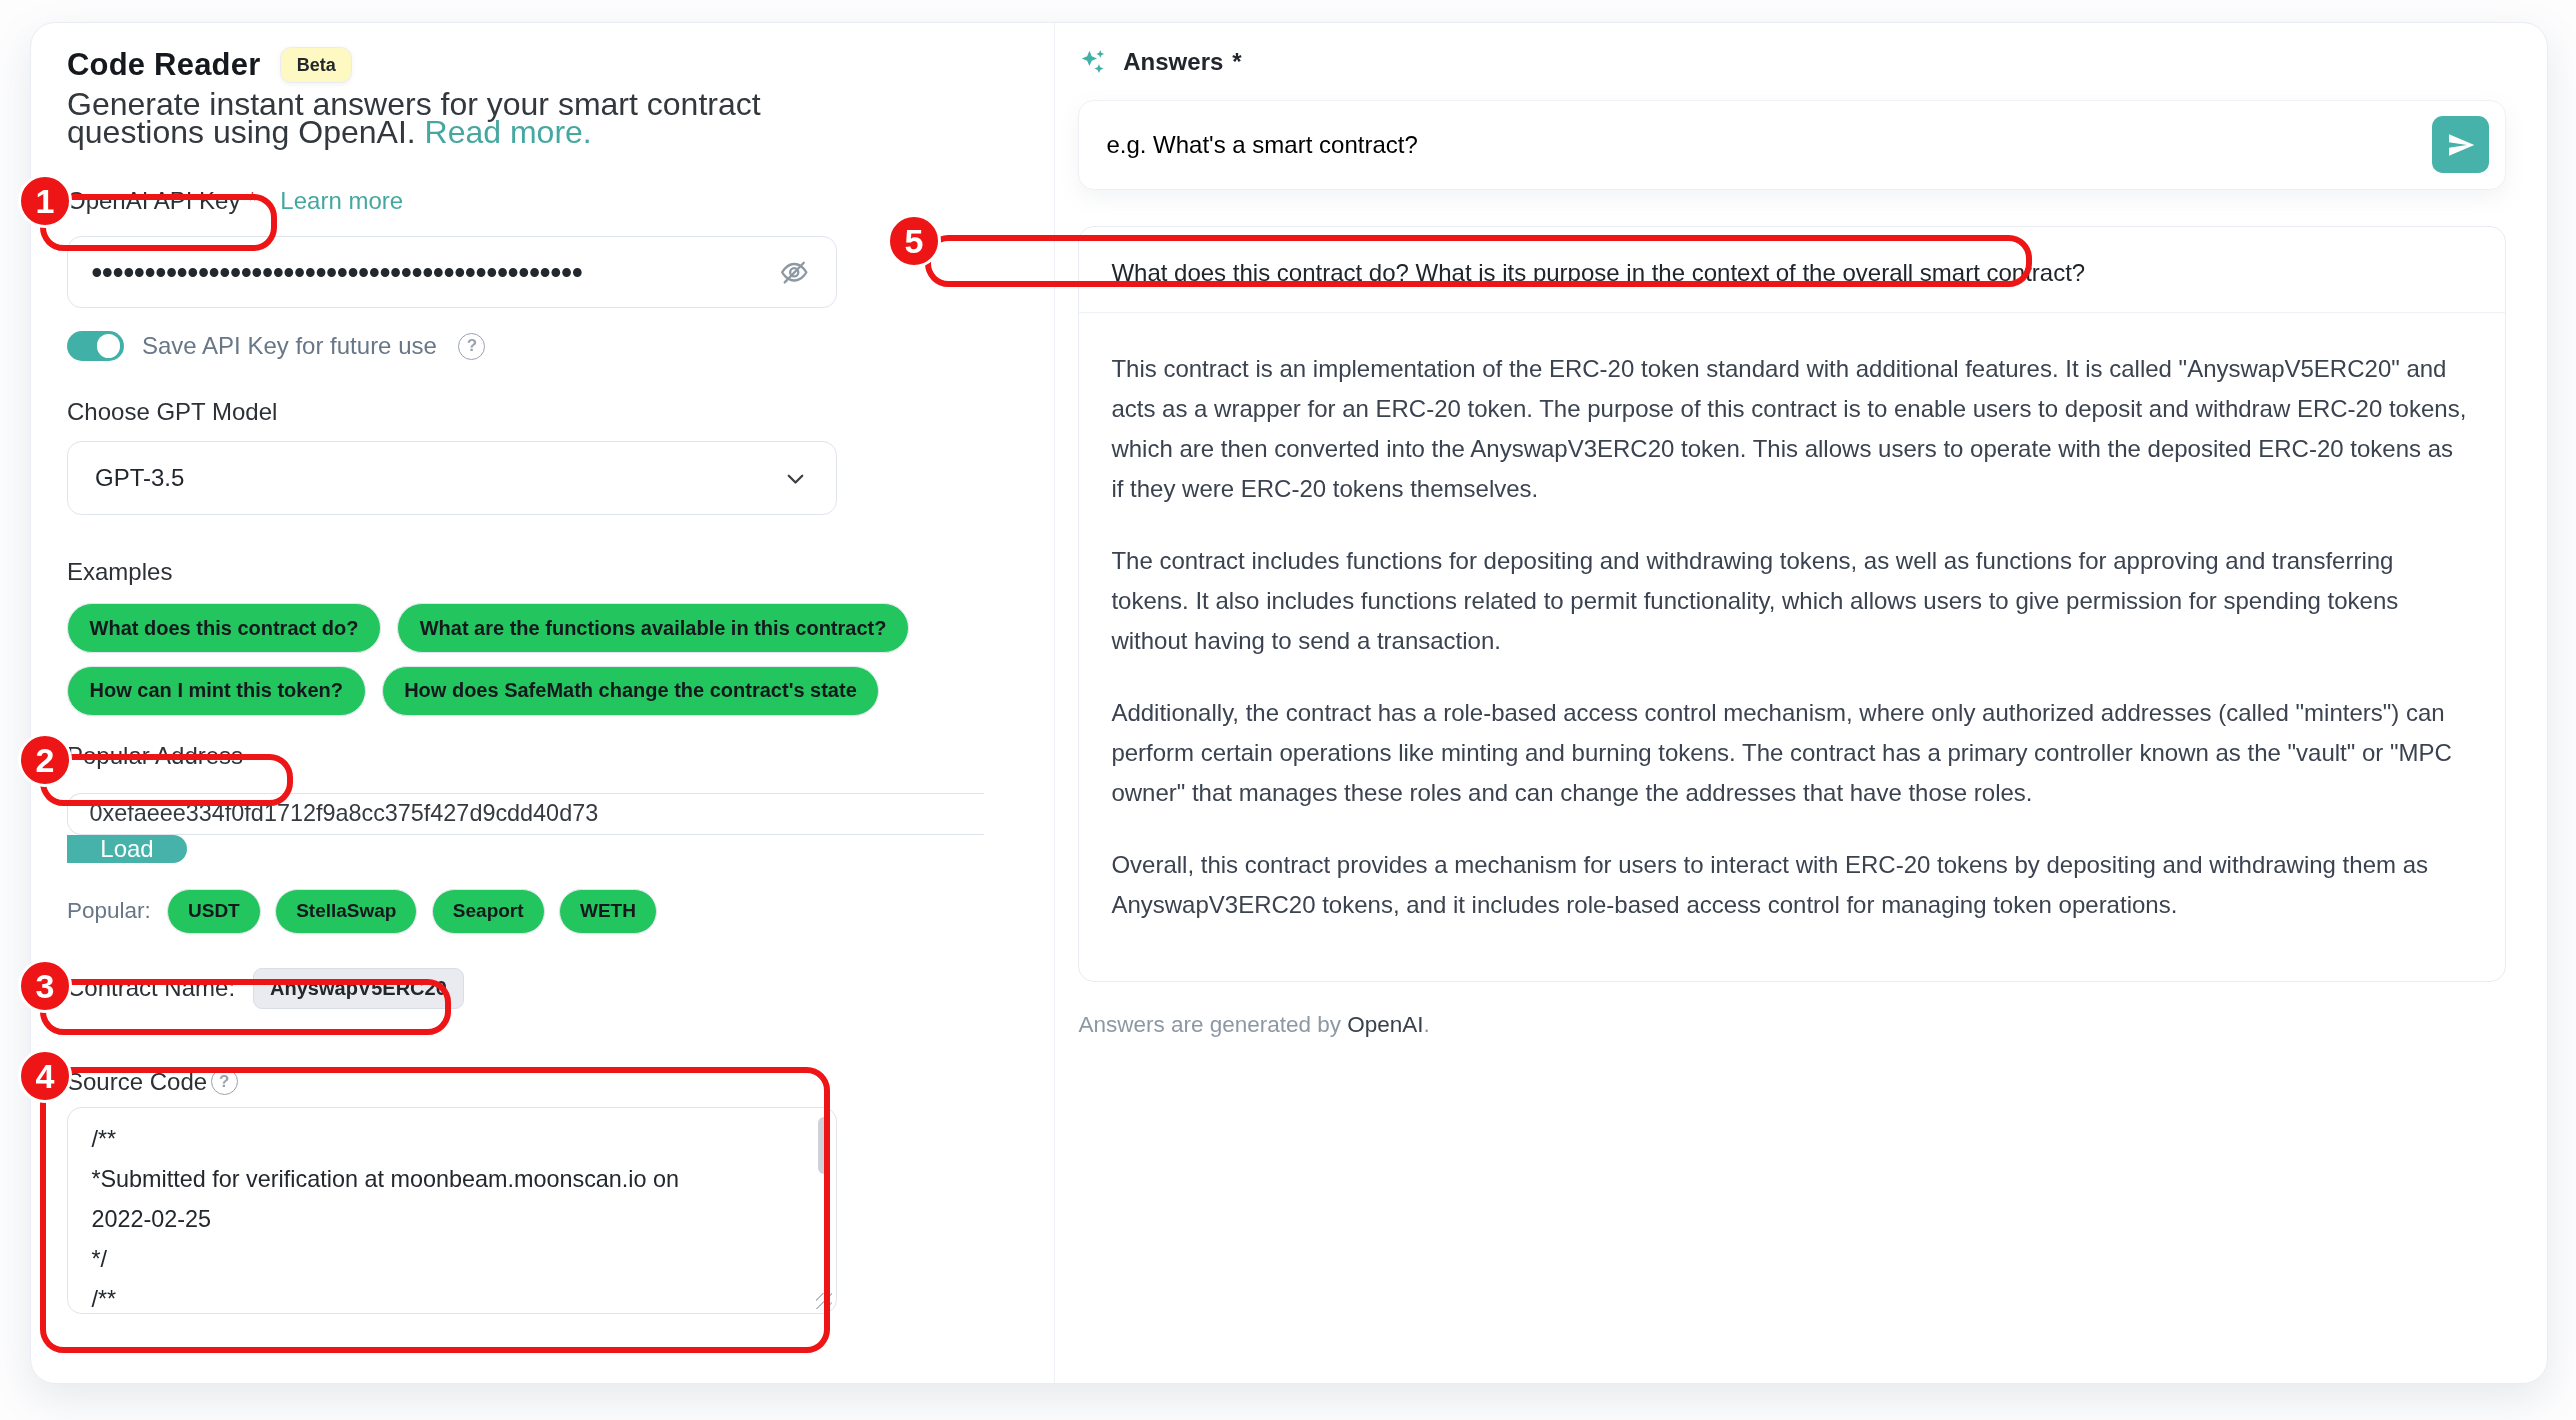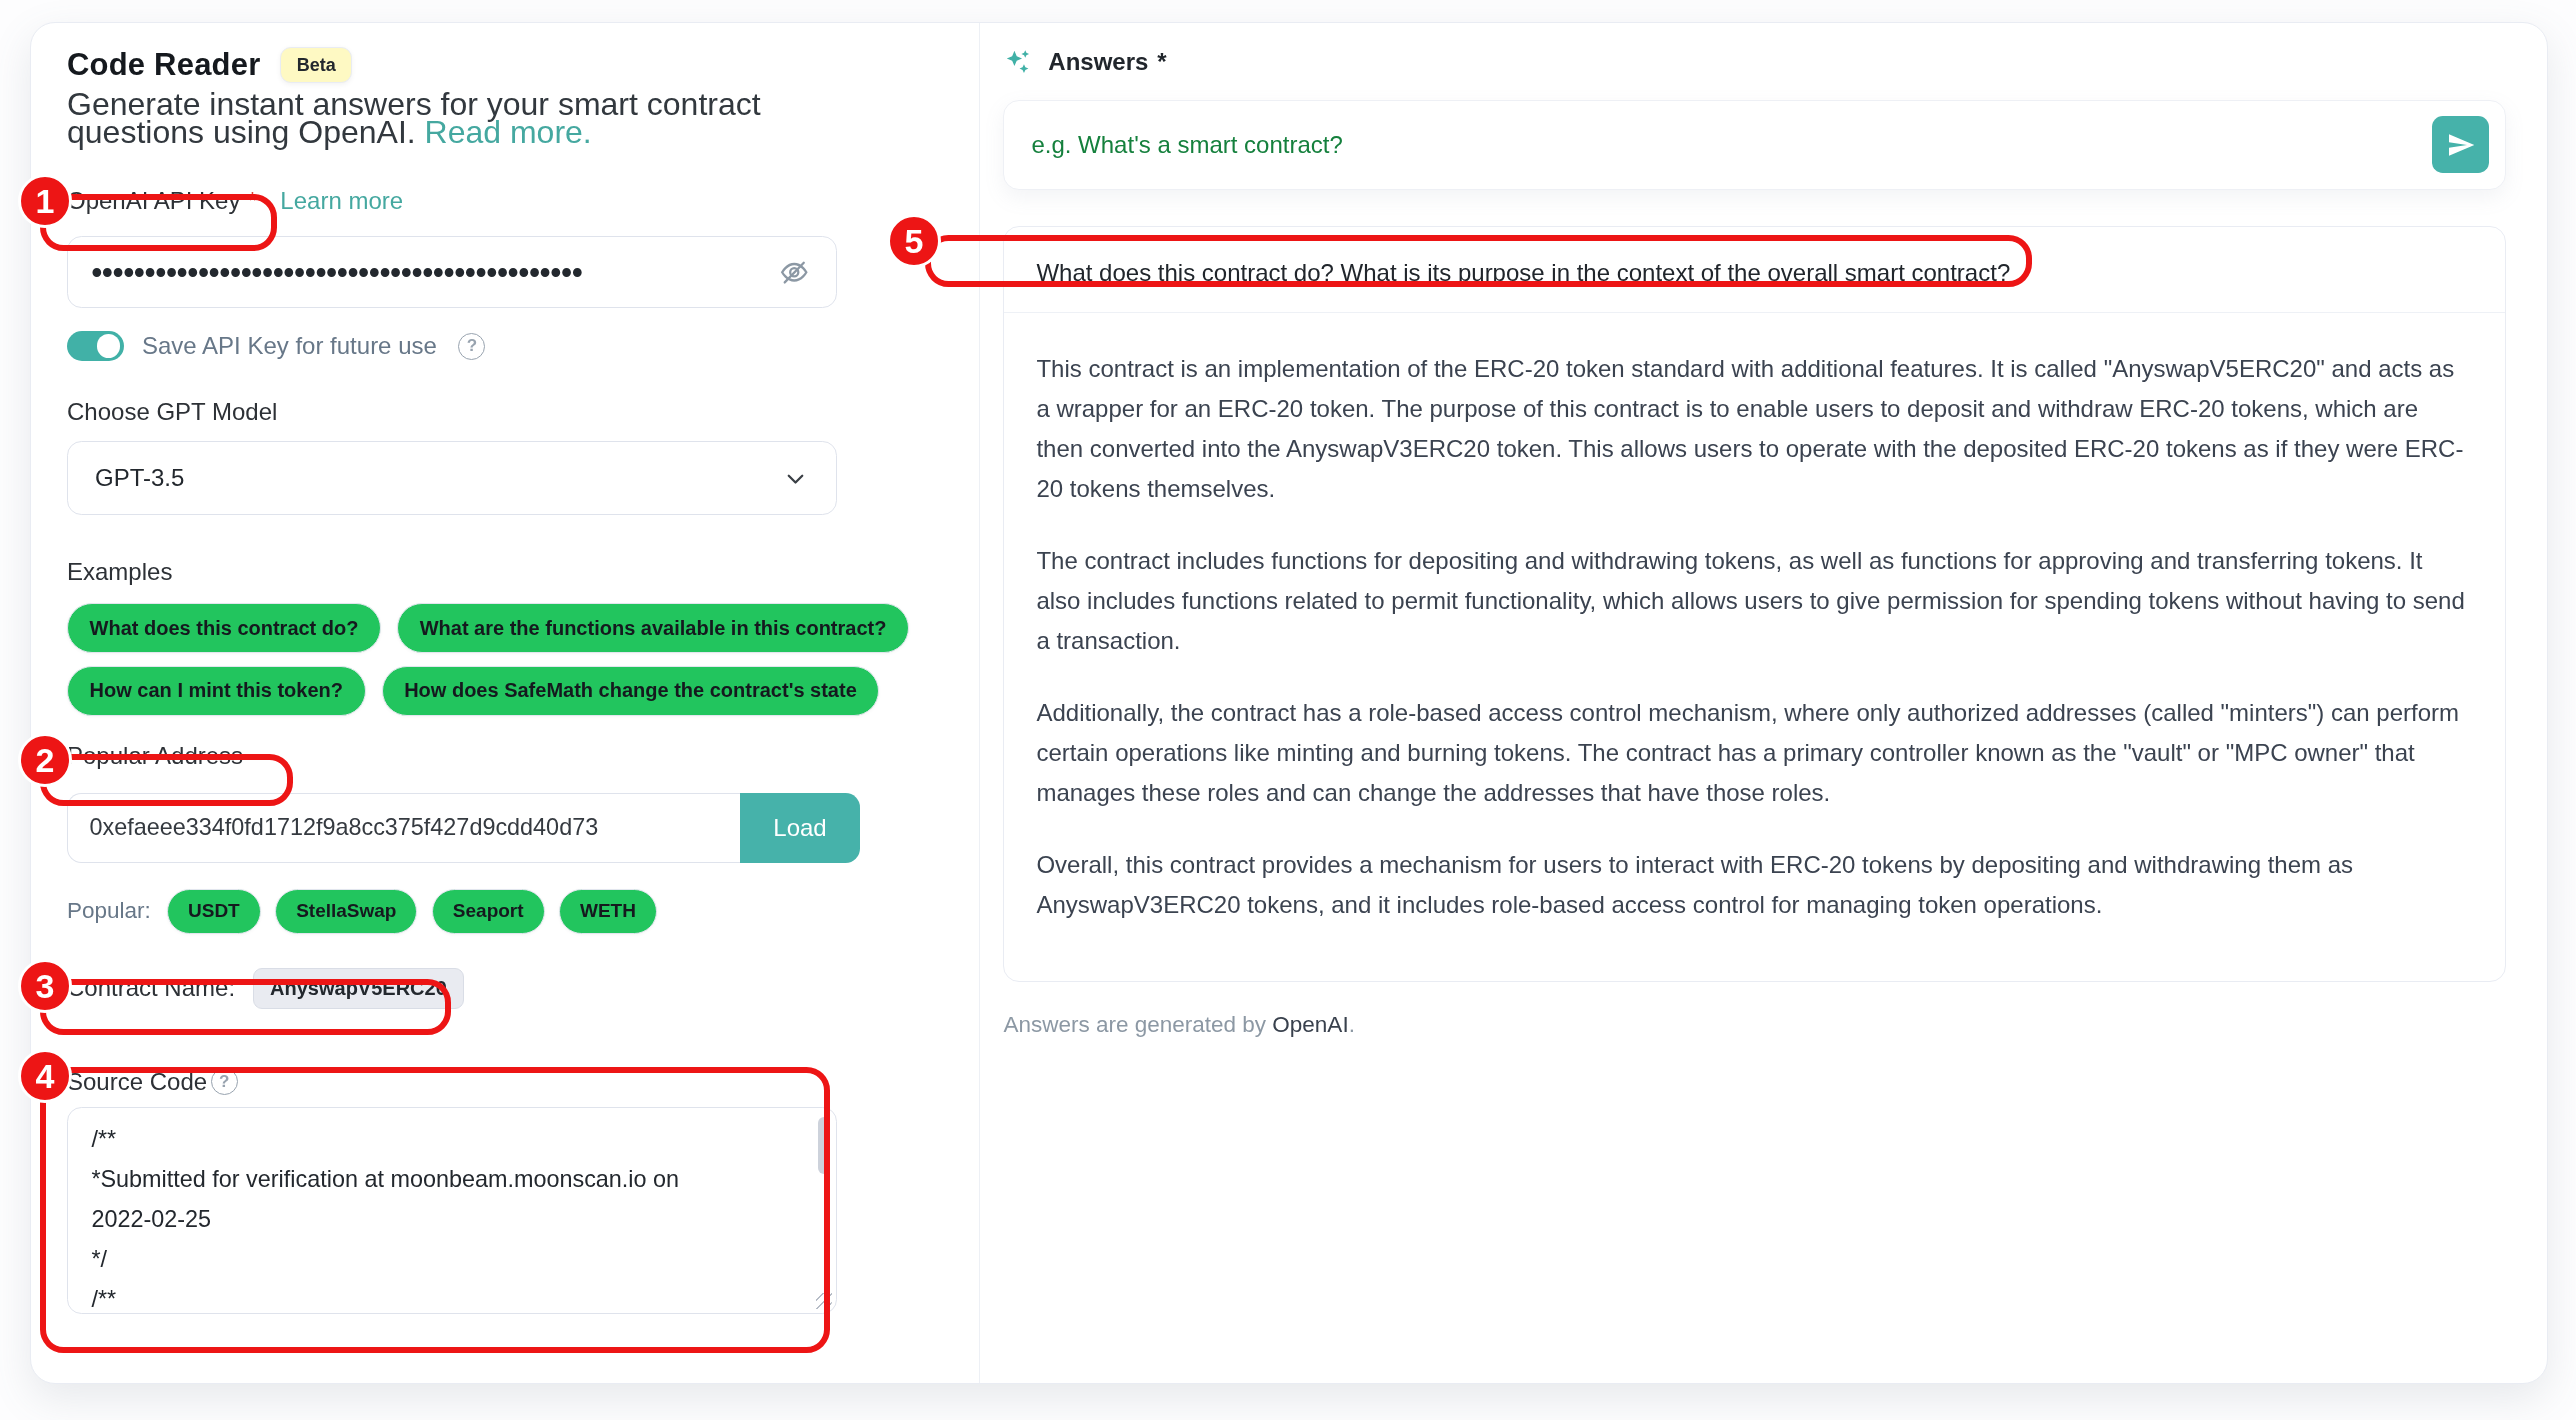--- a/index.html
+++ b/index.html
@@ -71,21 +71,21 @@
   .pill-row { display:flex; gap:16px; }
   .pill-row.r1 { margin-top:14.4px; }
   .pill-row.r2 { margin-top:12.6px; }
   .pill {
     border:1.8px solid #e2e6ee; border-radius:897px; background:#22c55e;
     padding:0 21.6px; height:50px; display:flex; align-items:center;
     font-size:20px; font-weight:bold; color:#15191e; cursor:pointer;
     box-shadow:0 0.9px 3.6px rgba(0,0,0,.04); white-space:nowrap;
   }
   .addr-label-row { margin-top:25px; display:flex; align-items:center; height:30.5px; }
-  .addr-row { margin-top:21.6px; display:flex; width:793px; height:70px; }
+  .addr-row { margin-top:21.6px; display:flex; width:917px; height:70px;flex-direction:column; }
   .addr-input {
     flex:1; border:1.8px solid #dfe3ec; border-right:none; border-radius:14.4px 0 0 14.4px;
     background:#fff; display:flex; align-items:center; padding:0 21.6px;
     font-size:23.4px; color:#353a40; white-space:nowrap; overflow:hidden;
   }
   .load-btn {
     width:120px; background:#46b2aa; color:#fff; border:none;
     border-radius:0 14.4px 14.4px 0; font-size:24px; font-family:inherit; cursor:pointer;
     display:flex; align-items:center; justify-content:center;
   }
@@ -118,21 +118,21 @@
   
   .right { flex:1; padding:23.4px 41px 0 23.4px; }
   .prompt-label-row { display:flex; align-items:center; gap:14.4px; height:32px; }
   .prompt-label { font-size:24px; font-weight:bold; color:#21262c; }
   .prompt-input {
     margin-top:21.6px; height:90px;
     border:1.8px solid #eef0f5; border-radius:16px; background:#fff;
     box-shadow:0 7.2px 20px rgba(140,150,170,.10);
     display:flex; align-items:center; padding:0 16px 0 27px;
   }
-  .prompt-placeholder { flex:1; font-size:24px; color:#15803d; }
+  .prompt-placeholder { flex:1; font-size:24px; color:#000000; }
   .send-btn {
     width:57px; height:57px; border:none; border-radius:10.8px; background:#46b2aa;
     display:flex; align-items:center; justify-content:center; cursor:pointer;
   }
   .qa-card {
     margin-top:36px; border:1.8px solid #e9ecf3; border-radius:16px; background:#fff;
   }
   .qa-question {
     padding:32px 32px 25px; border-bottom:1.8px solid #eef1f6;
     font-size:24px; color:#21262c;

